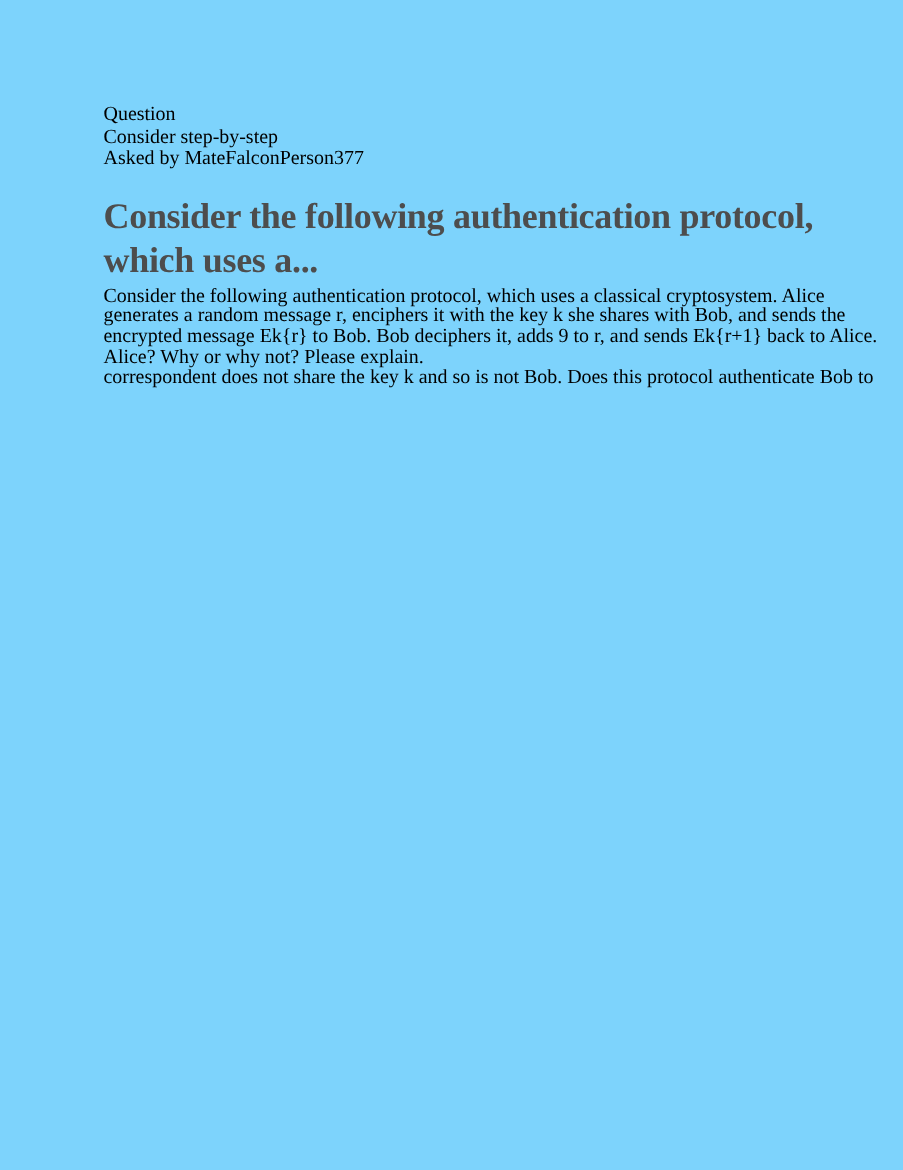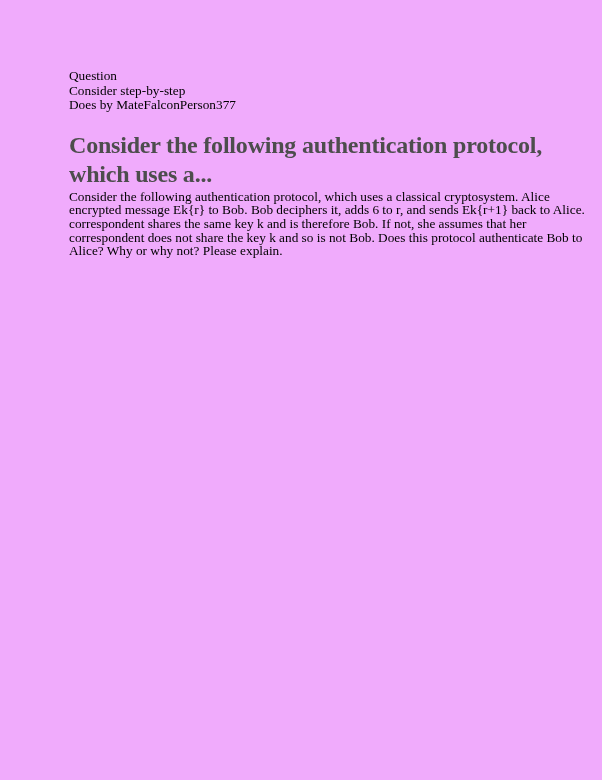--- a/index.html
+++ b/index.html
@@ -4,21 +4,21 @@
 <style>
   html, body {
     margin: 0;
     padding: 0;
     background: #ffffff;
   }
   .page {
     position: relative;
     width: 602px;
     height: 780px;
-    background: #f0abfc;
+    background: #7dd3fc;
     overflow: hidden;
     box-sizing: border-box;
     padding: 69px 9px 0 69px;
   }
   .meta {
     font-family: "Liberation Serif", "DejaVu Serif", serif;
     font-size: 13.3px;
     line-height: 14.5px;
     color: #000000;
     width: 524px;
@@ -49,26 +49,26 @@
   }
 </style>
 </head>
 <body>
 
 <div class="page">
 
   <div class="meta">
     <div class="meta-line">Question</div>
     <div class="meta-line">Consider step-by-step</div>
-    <div class="meta-line">Does by MateFalconPerson377</div>
+    <div class="meta-line">Asked by MateFalconPerson377</div>
   </div>
 
   <h1 class="question-title">Consider the following authentication protocol, which uses a...</h1>
 
   <div class="question-body">
     <div class="body-line">Consider the following authentication protocol, which uses a classical cryptosystem. Alice</div>
-    <div class="body-line">encrypted message Ek{r} to Bob. Bob deciphers it, adds 6 to r, and sends Ek{r+1} back to Alice.</div>
-    <div class="body-line">correspondent shares the same key k and is therefore Bob. If not, she assumes that her</div>
+    <div class="body-line">generates a random message r, enciphers it with the key k she shares with Bob, and sends the</div>
+    <div class="body-line">encrypted message Ek{r} to Bob. Bob deciphers it, adds 9 to r, and sends Ek{r+1} back to Alice.</div>
+    <div class="body-line">Alice? Why or why not? Please explain.</div>
     <div class="body-line">correspondent does not share the key k and so is not Bob. Does this protocol authenticate Bob to</div>
-    <div class="body-line">Alice? Why or why not? Please explain.</div>
   </div>
 
 </div>
 
 </body></html>

